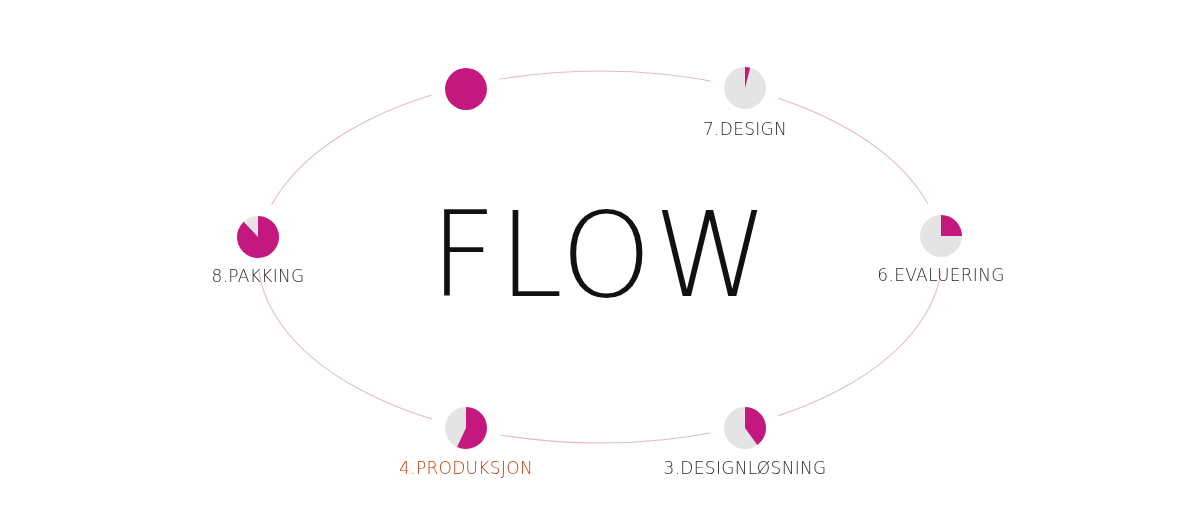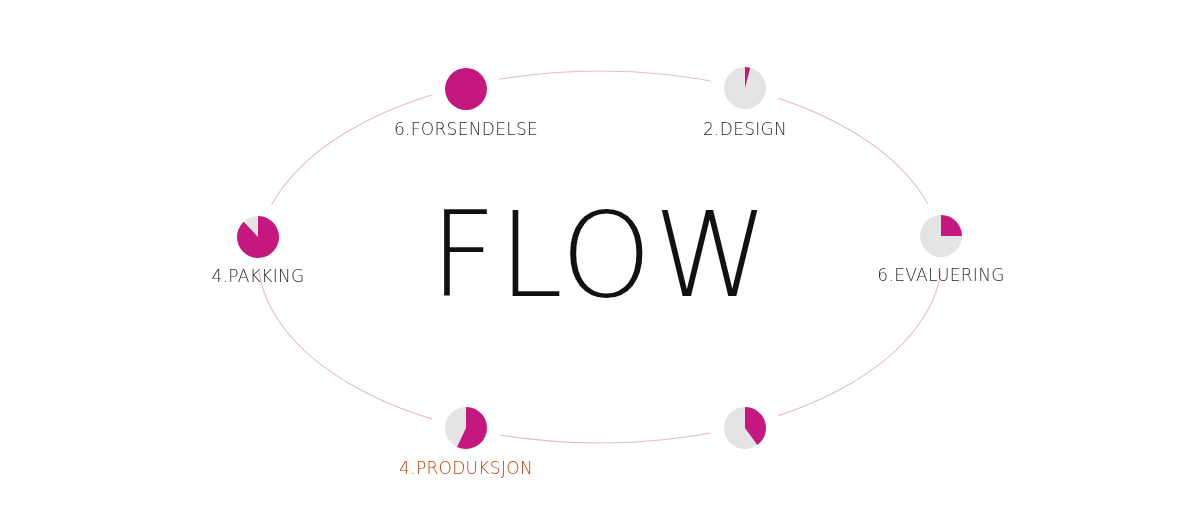--- a/index.html
+++ b/index.html
@@ -54,18 +54,18 @@
         </g>
         <g>
           <circle cx="466" cy="89" r="35" fill="#ffffff"></circle>
           <circle cx="466" cy="89" r="21" fill="#c4187f"></circle>
         </g>
       </g>
   </svg>
 
   <div class="title">FLOW</div>
 
-  <div class="label" style="left: 745px; top: 121px; color: rgb(42, 42, 42);">2.DESIGN</div>
+  <div class="label" style="left: 745px; top: 121px; color: rgb(42, 42, 42);">7.DESIGN</div>
   <div class="label" style="left: 941px; top: 267px; color: rgb(42, 42, 42);">6.EVALUERING</div>
+  <div class="label" style="left: 745px; top: 460px; color: rgb(42, 42, 42);">3.DESIGNLØSNING</div>
   <div class="label" style="left: 466px; top: 460px; color: #c2410c;">4.PRODUKSJON</div>
-  <div class="label" style="left: 258px; top: 268px; color: rgb(42, 42, 42);">4.PAKKING</div>
-  <div class="label" style="left: 466px; top: 121px; color: rgb(42, 42, 42);">6.FORSENDELSE</div>
+  <div class="label" style="left: 258px; top: 268px; color: rgb(42, 42, 42);">8.PAKKING</div>
 </div>
 
 </body></html>

